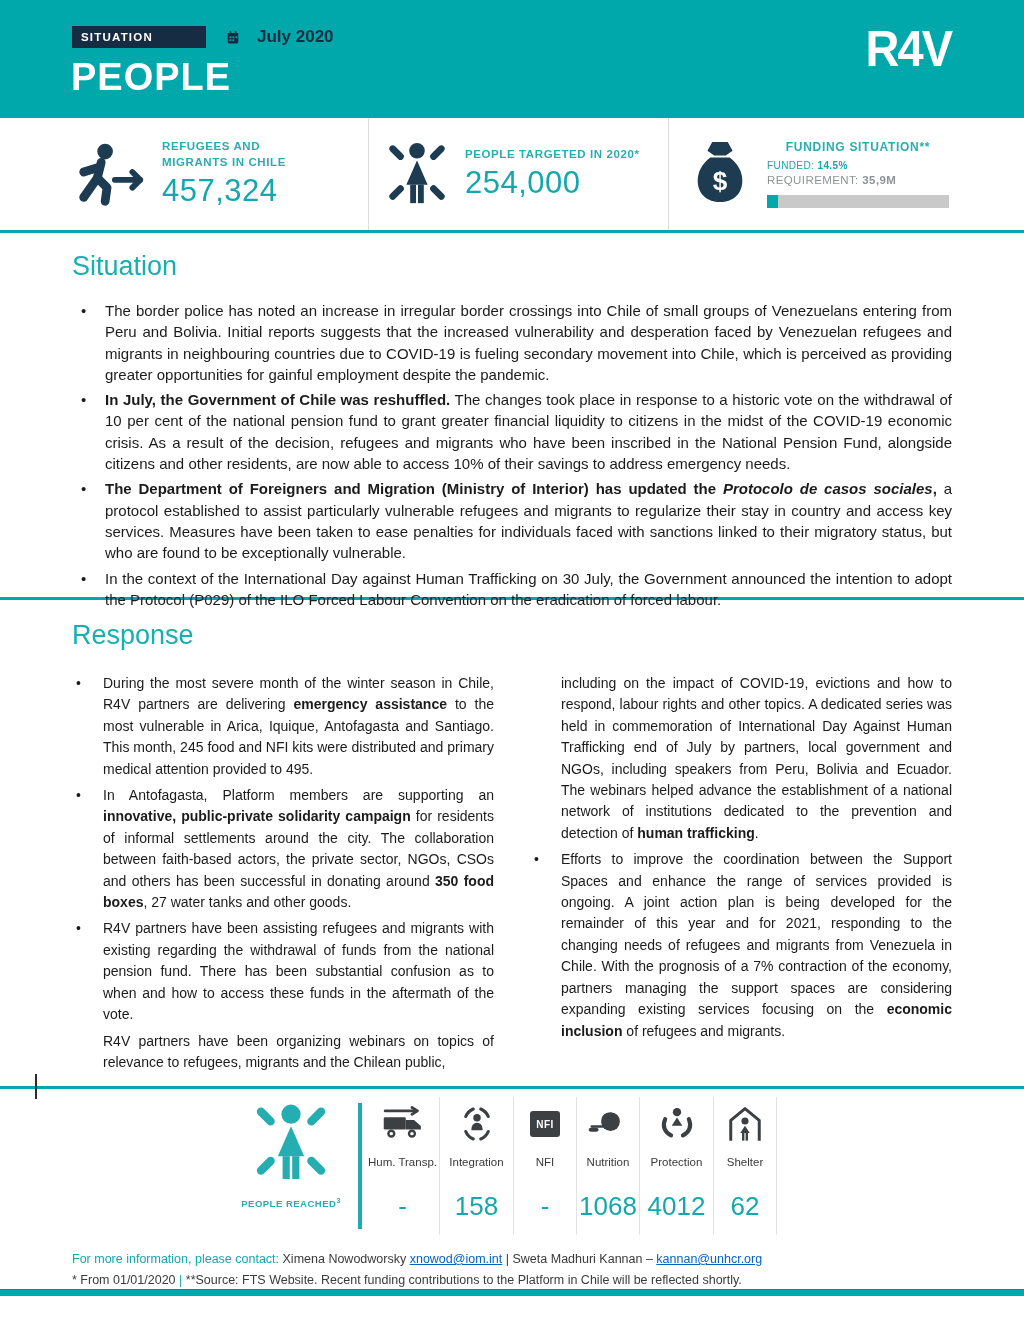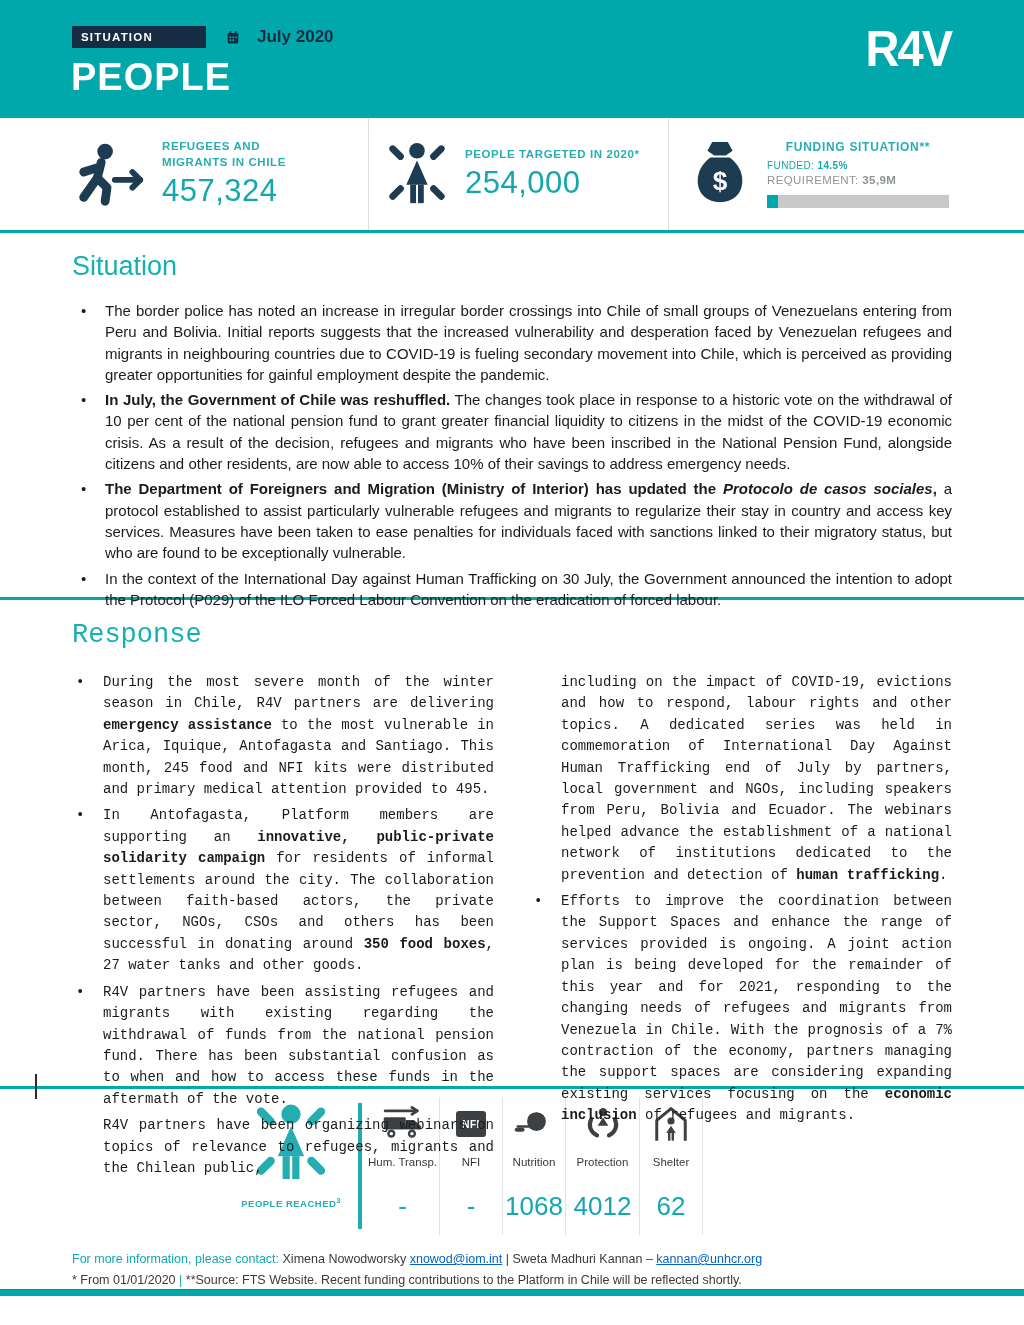--- a/index.html
+++ b/index.html
@@ -51,21 +51,21 @@
   .situation { height:364px; padding-top:18px; }
   .situation .sec-heading { margin-bottom:18px; }
   ul.blist { list-style:none; }
   ul.blist li { position:relative; padding-left:33px; margin-bottom:4px; font-size:15px;
     line-height:21.3px; color:#1b1b1b; text-align:justify; }
   ul.blist li::before { content:"\2022"; position:absolute; left:9px; top:0; color:#1b1b1b; }
   .b { font-weight:bold; }
   .i { font-style:italic; }
 
   
-  .response { height:486px; padding-top:20px;font-family:Liberation Mono, monospace; }
+  .response { height:486px; padding-top:20px; }
   .response .sec-heading { margin-bottom:22px; }
   .cols { display:flex; gap:36px; }
   .col { flex:1; }
   .ritem { position:relative; padding-left:31px; margin-bottom:5px; font-size:14px;
     line-height:21.4px; color:#1b1b1b; text-align:justify; }
   .ritem.bulleted::before { content:"\2022"; position:absolute; left:4px; top:0; color:#1b1b1b; }
 
   
   .tick { position:absolute; left:35px; top:1074px; width:2px; height:25px; background:#2b2b2b; }
   .reached { height:146px; display:flex; align-items:stretch; padding-left:238px; padding-top:8px; }
@@ -262,20 +262,38 @@
               <circle cx="45" cy="40" r="6"></circle>
           </g>
           <circle cx="15" cy="40" r="2.5" fill="#fff"></circle>
             <circle cx="45" cy="40" r="2.5" fill="#fff"></circle>
         </svg>
       </div>
       <div class="sector-name">Hum. Transp.</div>
       <div class="sector-value">-</div>
     </div>
 
+    <div class="sector sector-wide">
+      <div class="sector-icon">
+        <svg width="40" height="40" viewBox="0 0 64 64">
+          <g fill="currentColor">
+            <circle cx="32" cy="22" r="6"></circle>
+            <path d="M32 30 c-7 0 -9 6 -9 12 h18 c0 -6 -2 -12 -9 -12z"></path>
+          </g>
+          <g fill="none" stroke="currentColor" stroke-width="5" stroke-linecap="round">
+            <path d="M14 20 A22 22 0 0 1 26 8"></path>
+            <path d="M38 8 A22 22 0 0 1 50 20"></path>
+            <path d="M50 44 A22 22 0 0 1 38 56"></path>
+            <path d="M26 56 A22 22 0 0 1 14 44"></path>
+          </g>
+        </svg>
+      </div>
+      <div class="sector-name">Integration</div>
+      <div class="sector-value">158</div>
+    </div>
 
     <div class="sector">
       <div class="sector-icon">
         <div class="nfi-box">NFI</div>
       </div>
       <div class="sector-name">NFI</div>
       <div class="sector-value">-</div>
     </div>
 
     <div class="sector">

